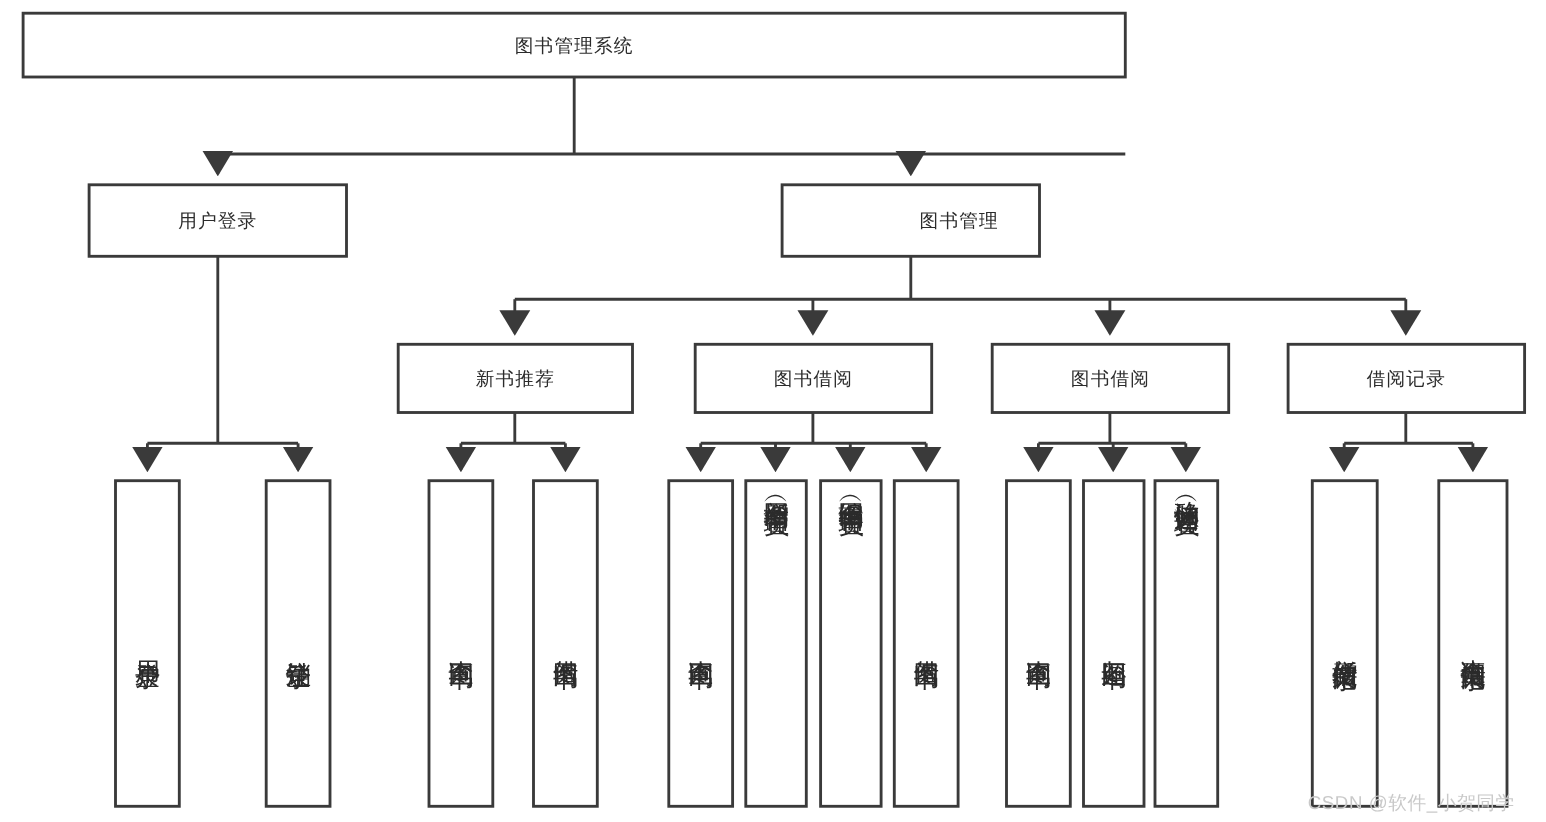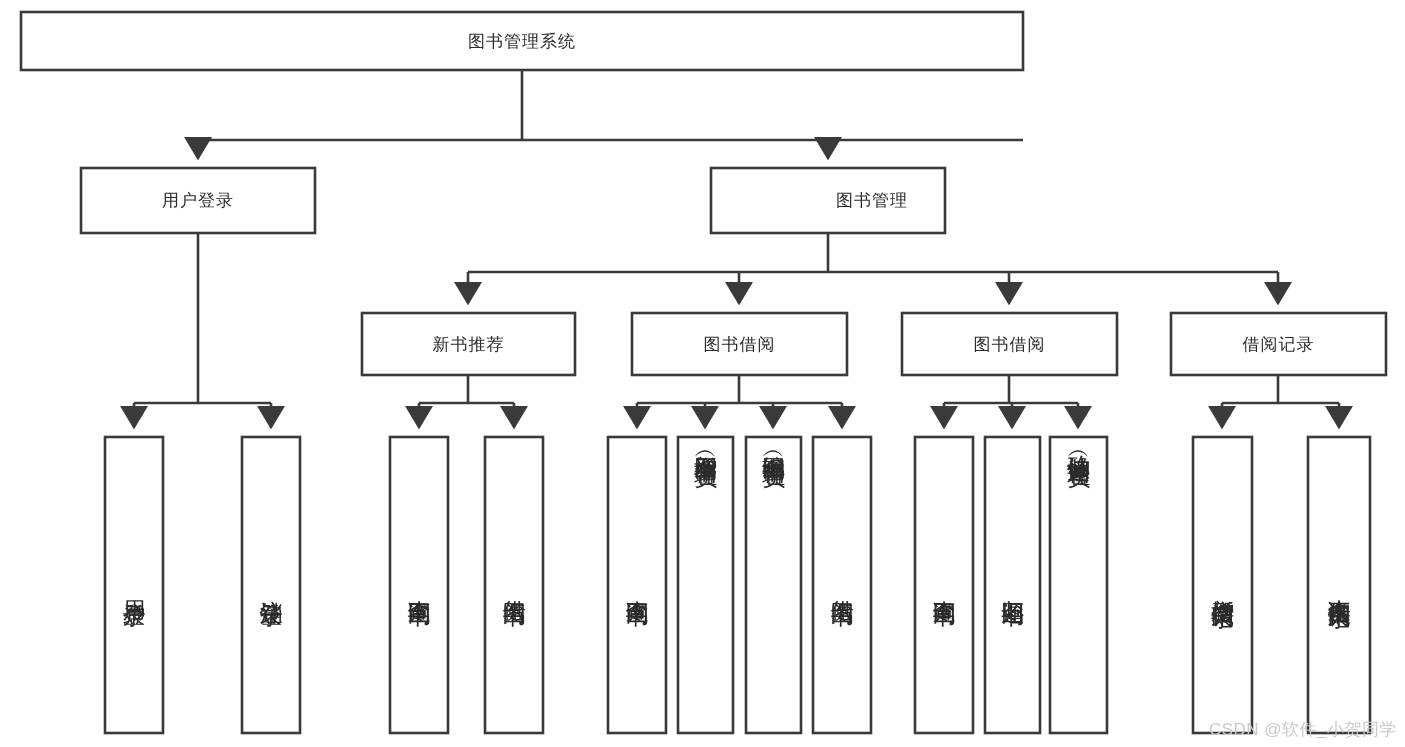--- a/index.html
+++ b/index.html
@@ -10,21 +10,21 @@
   }
   #diagram-root{position:relative;width:1405px;height:747px;background:#fff;}
   svg#flow{position:absolute;left:0;top:0;width:1405px;height:747px;}
   .node-box{
     fill:#ffffff;stroke:#3a3a3a;stroke-width:2.6;
   }
   .link-line{stroke:#3a3a3a;stroke-width:2.6;fill:none;}
   .arrow-head{fill:#3a3a3a;stroke:none;}
   .watermark{
     position:absolute;
-    right:8px;bottom:6px;
+    right:28px;bottom:6px;
     color:#c9c9c9;
     font-size:17px;
     font-family:"Liberation Sans","DejaVu Sans",sans-serif;
     letter-spacing:.5px;
     white-space:nowrap;
     user-select:none;
   }
   .vtext-wrap{
     position:absolute;
     display:flex;

